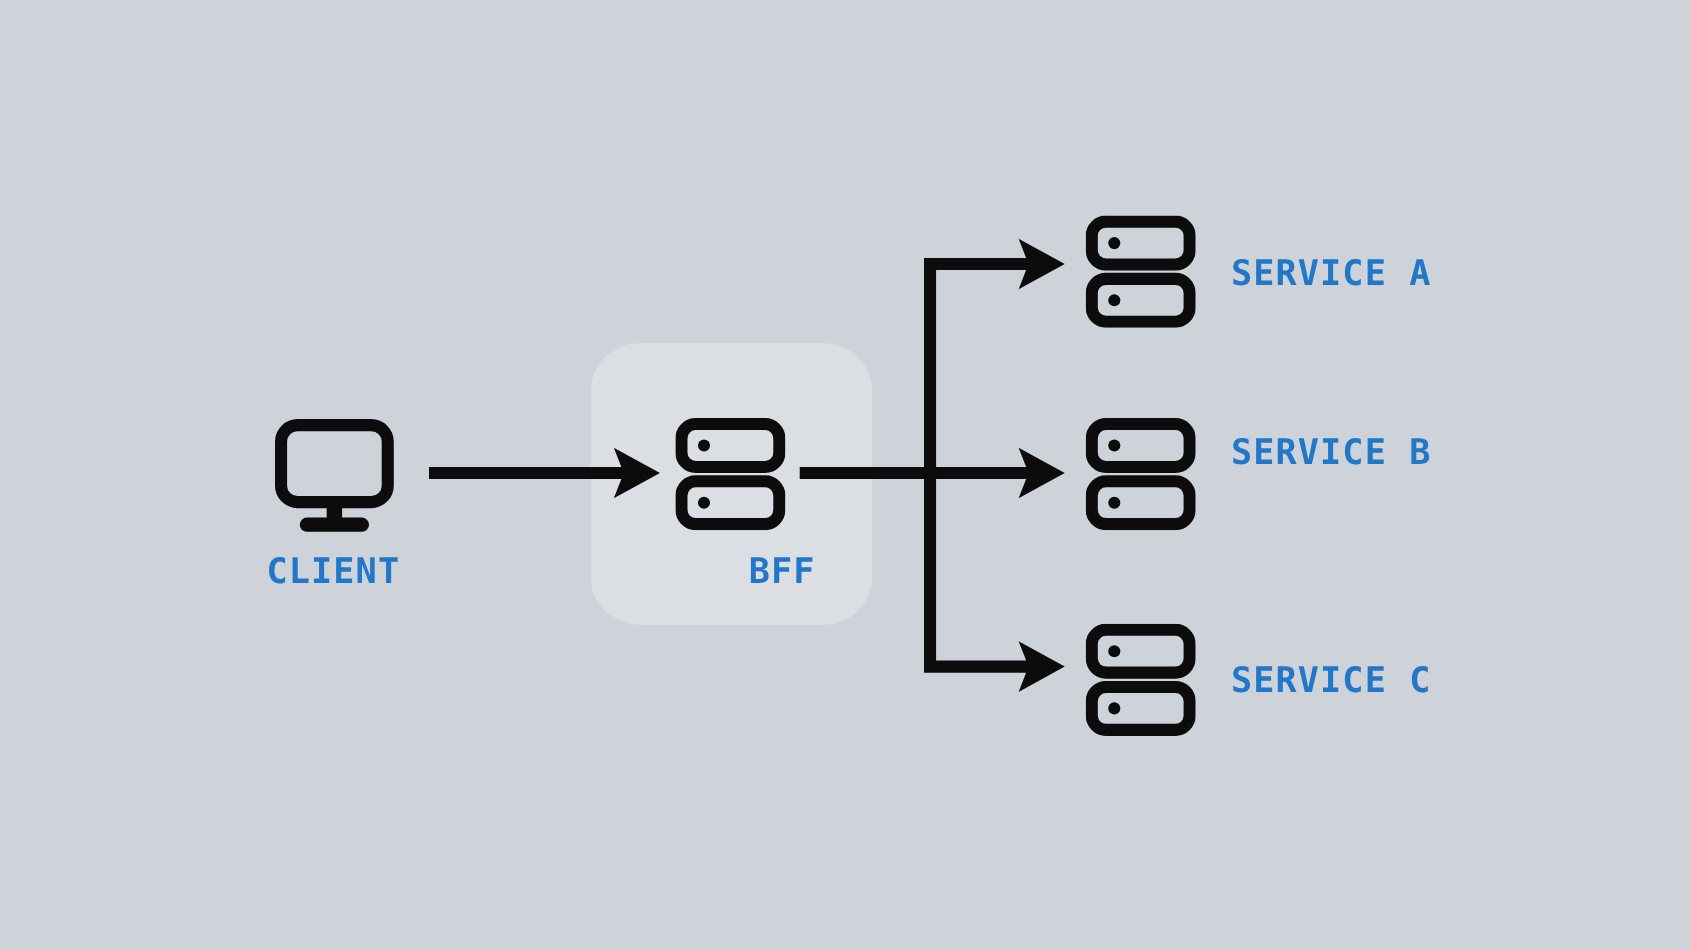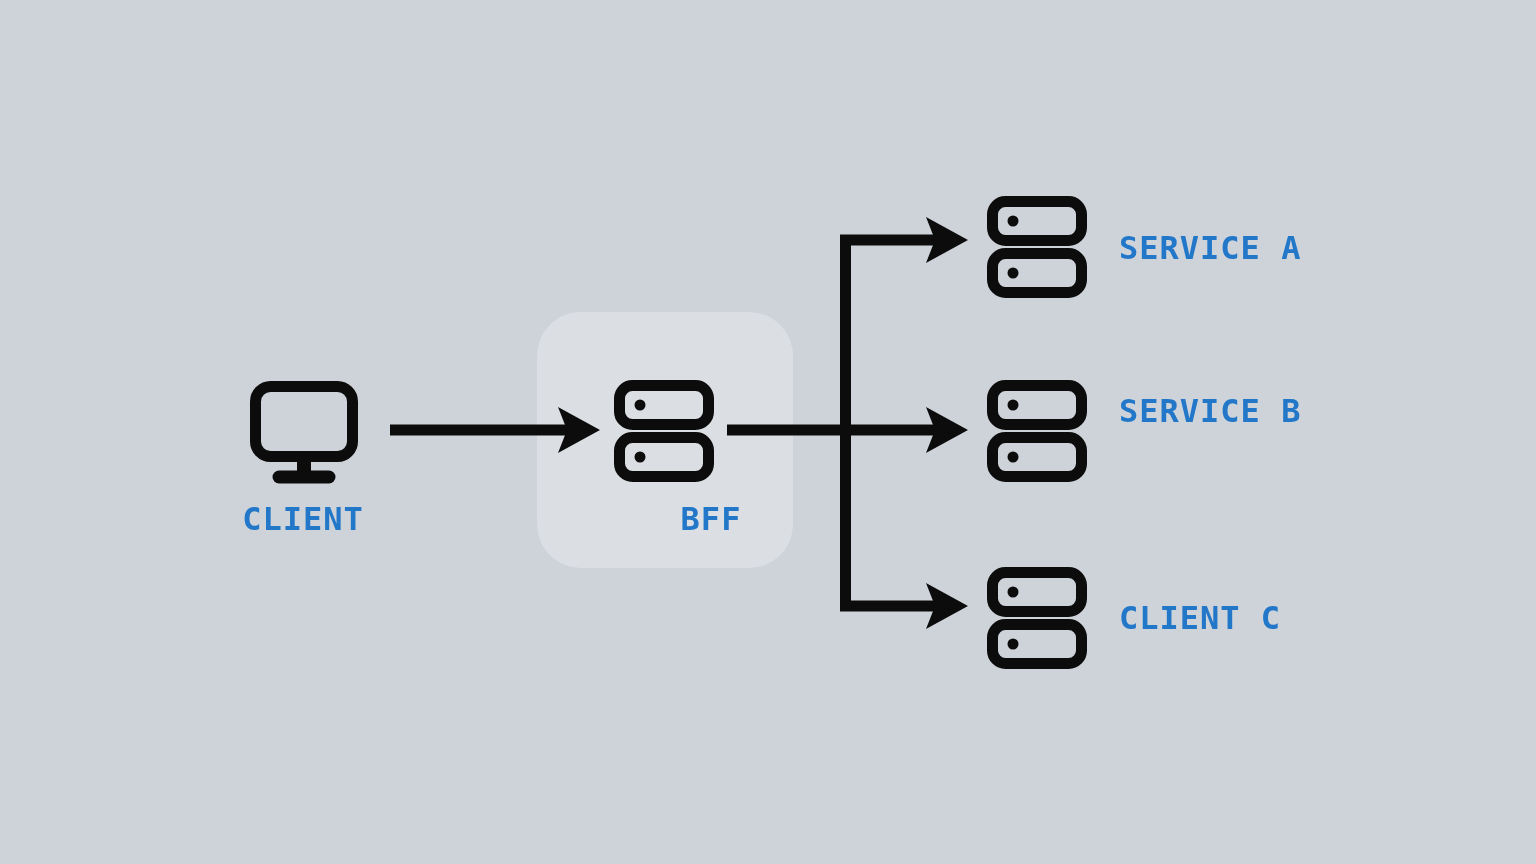--- a/index.html
+++ b/index.html
@@ -127,15 +127,15 @@
         <use href="#sym-server"></use>
       </svg>
   </span>
   <div class="node-label label-svc-b">SERVICE B</div>
 
   <span class="icon icon-svc-c">
     <svg viewBox="0 0 100 102">
         <use href="#sym-server"></use>
       </svg>
   </span>
-  <div class="node-label label-svc-c">CLIENT C</div>
+  <div class="node-label label-svc-c">SERVICE C</div>
 
 </div>
 
 </body></html>

